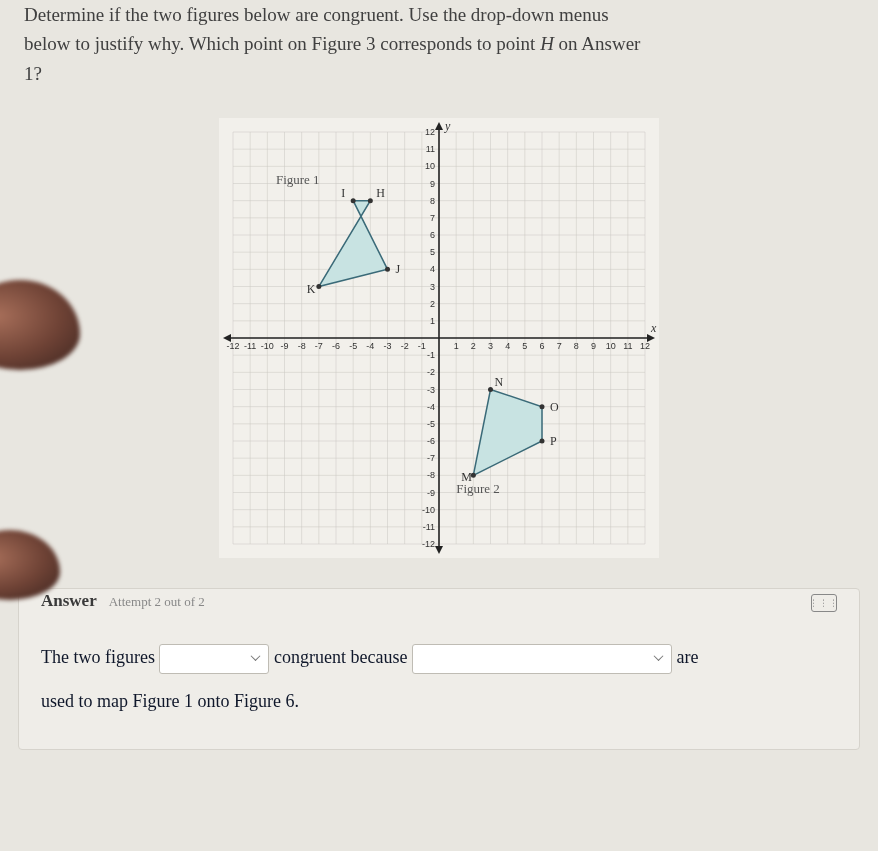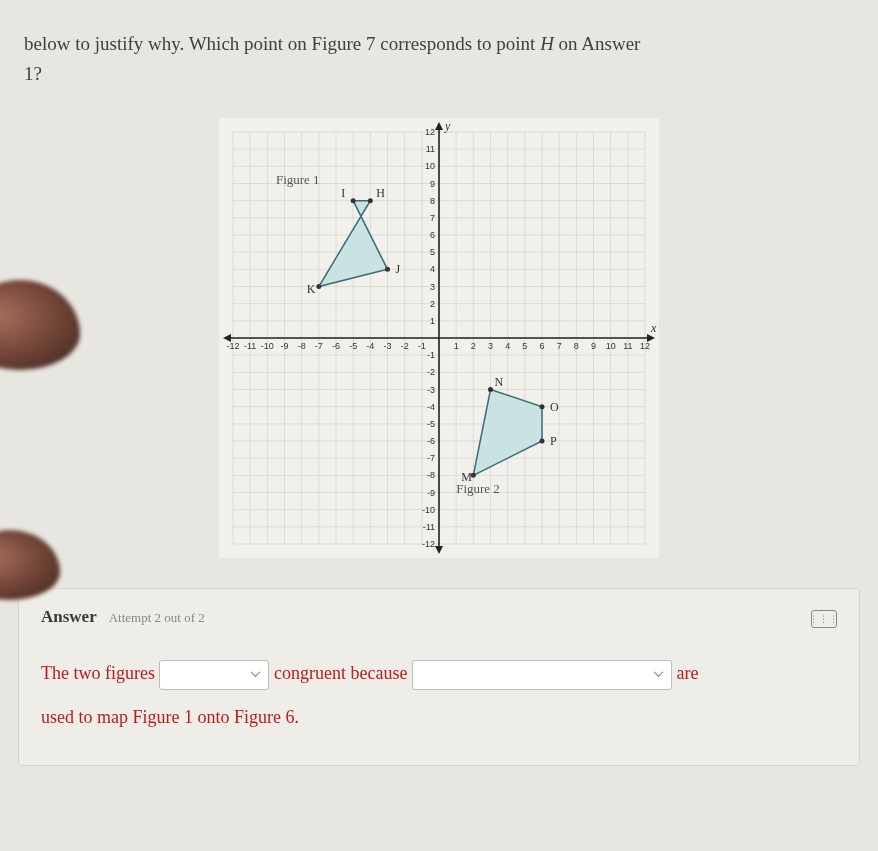--- a/index.html
+++ b/index.html
@@ -51,40 +51,40 @@
     filter: blur(2px);
   }
   .finger.f1 { top: 280px; }
   .finger.f2 { top: 530px; height: 70px; width: 100px; }
 
   .answer-section {
     margin: 20px 18px 0 18px;
     background: #efede8;
     border: 1px solid #d6d3cc;
     border-radius: 4px;
-    padding: 18px 22px 26px 22px;
+    padding: 2px 22px 26px 22px;
   }
   .answer-header {
     display: flex;
     align-items: baseline;
     justify-content: space-between;
     margin-bottom: 24px;
   }
   .answer-title { font-weight: bold; font-size: 17px; color: #3a3a3a; }
   .attempt { font-size: 13px; color: #888; margin-left: 8px; }
   .keypad-icon {
     width: 26px; height: 18px;
     border: 1px solid #888; border-radius: 3px;
     display: inline-flex; align-items: center; justify-content: center;
     font-size: 9px; color: #888; letter-spacing: 1px;
   }
   .fill-line {
     font-size: 18px;
     line-height: 2.4;
-    color: #b91c1c;
+    color: #0f172a;
   }
   .dd {
     display: inline-flex;
     align-items: center;
     min-width: 110px;
     height: 30px;
     border: 1px solid #bfbcb4;
     background: #fff;
     border-radius: 3px;
     padding: 0 6px 0 8px;
@@ -106,22 +106,22 @@
     width: 6px; height: 6px;
     border-right: 1.5px solid #777;
     border-bottom: 1.5px solid #777;
     transform: rotate(45deg) translate(-1px,-1px);
   }
 </style>
 </head>
 <body>
 
 <div class="question">
-  <br>
-  <span>below to justify why. Which point on Figure 7 corresponds to point </span><span class="math-var">H</span><span> on Answer</span><br>
+  <span>Determine if the two figures below are congruent. Use the drop-down menus</span><br>
+  <span>below to justify why. Which point on Figure 3 corresponds to point </span><span class="math-var">H</span><span> on Answer</span><br>
   <span>1?</span>
 </div>
 
 <div class="graph-wrap">
   <div class="graph">
     <svg width="440" height="440" viewBox="0 0 440 440" id="graph-svg">
         <g class="grid">
           <line x1="14" x2="14" y1="426" y2="14"></line>
           <line x1="31.166666666666668" x2="31.166666666666668" y1="426" y2="14"></line>
           <line x1="48.333333333333336" x2="48.333333333333336" y1="426" y2="14"></line>

